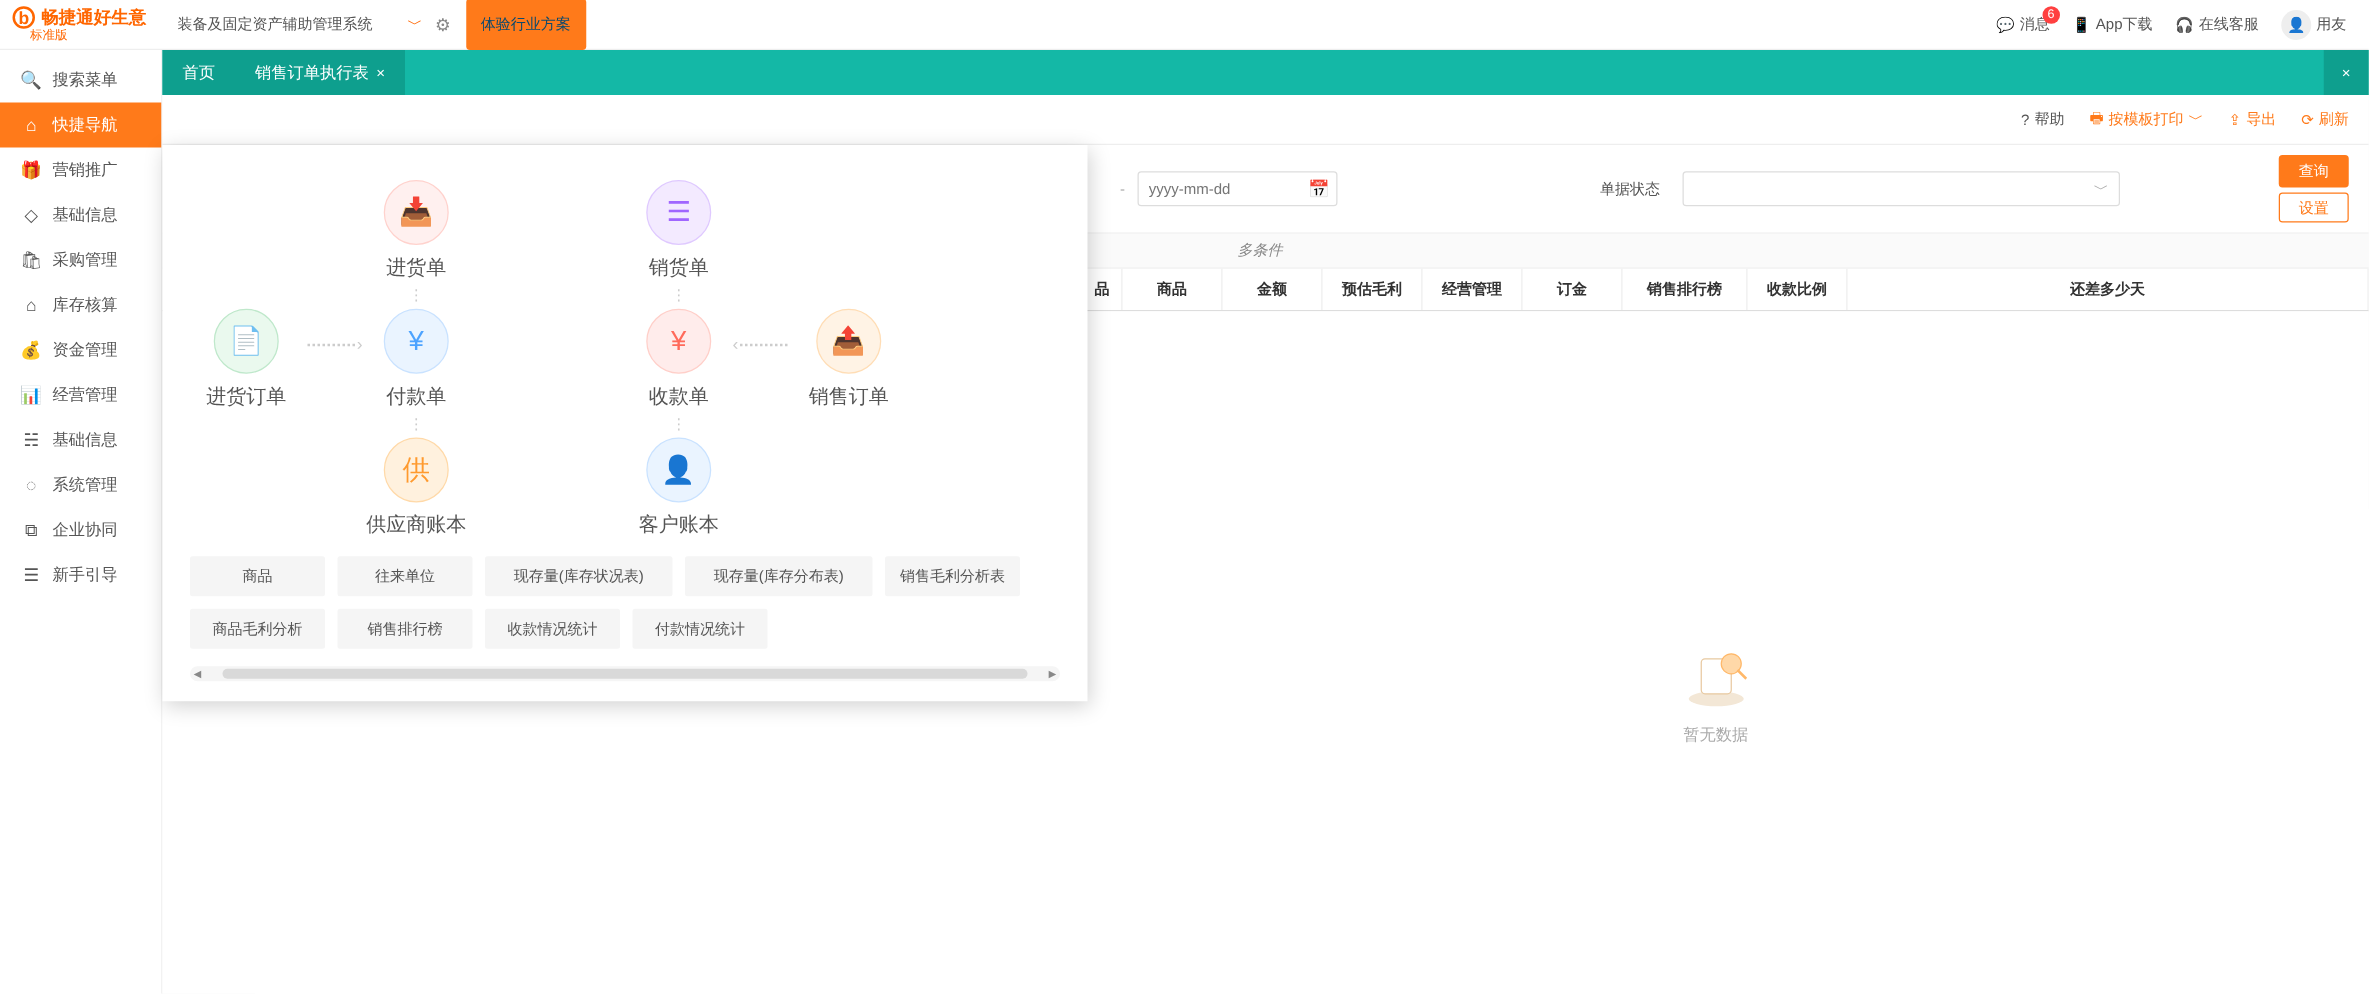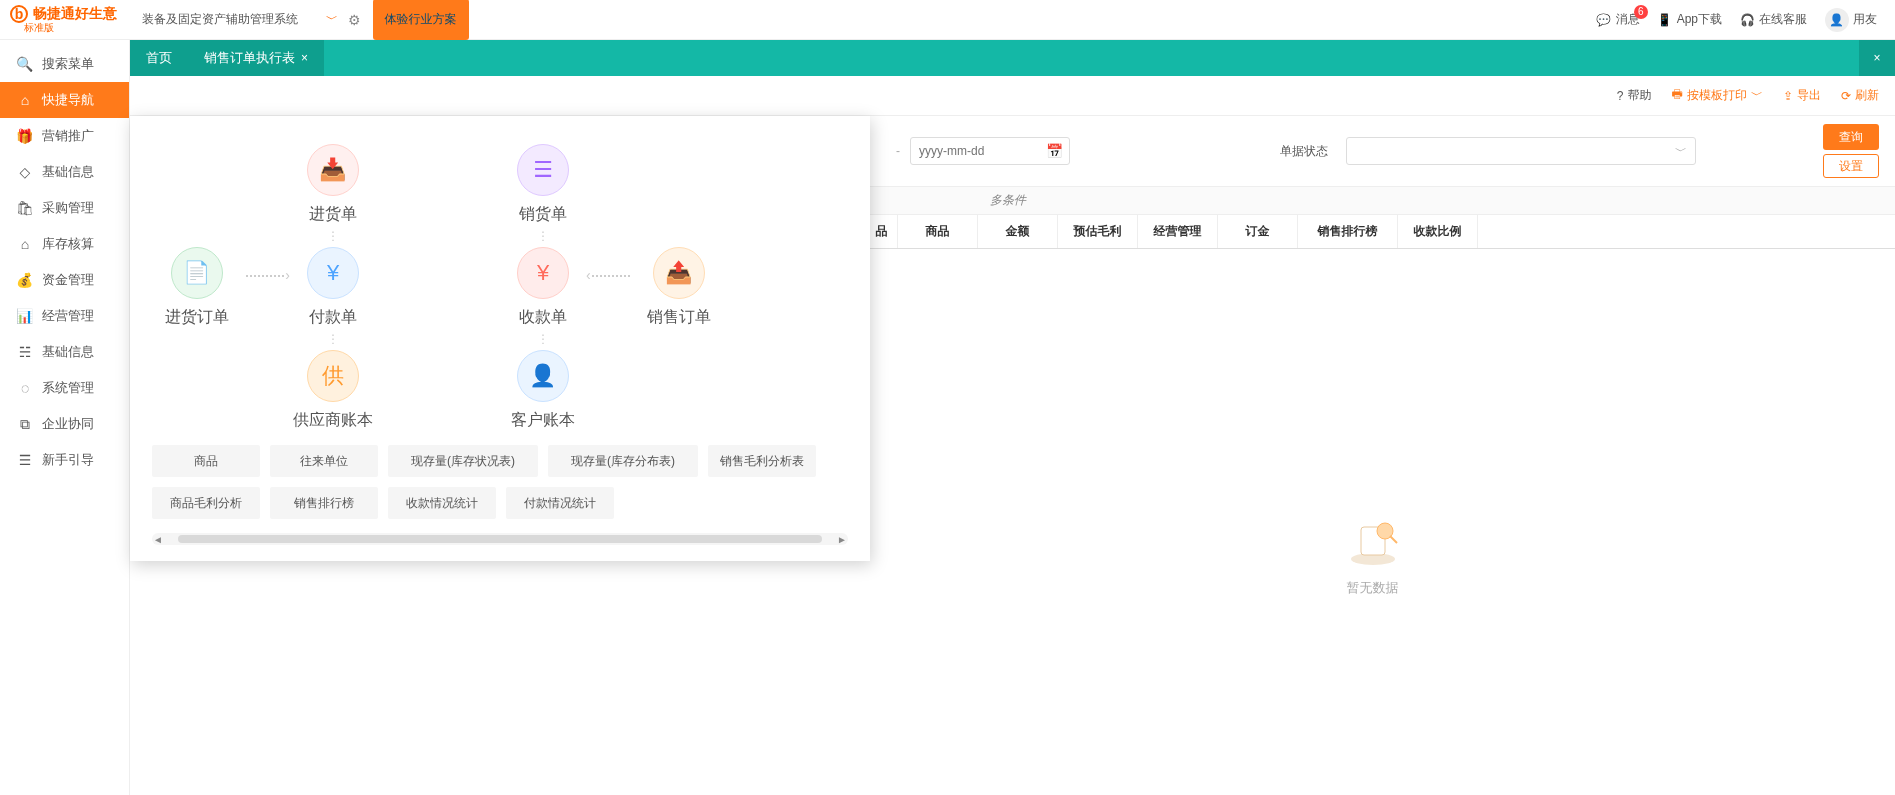--- a/index.html
+++ b/index.html
@@ -251,20 +251,21 @@
     <div class="table-header">
       <div style="width:736px"></div>
       <div class="th" style="width:32px">品</div>
       <div class="th" style="width:80px">商品</div>
       <div class="th" style="width:80px">金额</div>
       <div class="th" style="width:80px">预估毛利</div>
       <div class="th" style="width:80px">经营管理</div>
       <div class="th" style="width:80px">订金</div>
       <div class="th" style="width:100px">销售排行榜</div>
       <div class="th" style="width:80px">收款比例</div>
+      <div class="th" style="flex:1">还差多少天</div>
     </div>
 
     <div class="empty-area">
       <div class="empty-illus">
         <svg width="60" height="60" viewBox="0 0 60 60">
             <ellipse cx="30" cy="50" rx="22" ry="6" fill="#f3e7d6"></ellipse>
             <rect x="18" y="18" width="24" height="28" rx="3" fill="#fff" stroke="#e8c9a0"></rect>
             <circle cx="42" cy="22" r="8" fill="#ffd8a8" stroke="#ffb869"></circle>
             <line x1="47" y1="27" x2="54" y2="34" stroke="#ffb869" stroke-width="2"></line>
           </svg>

